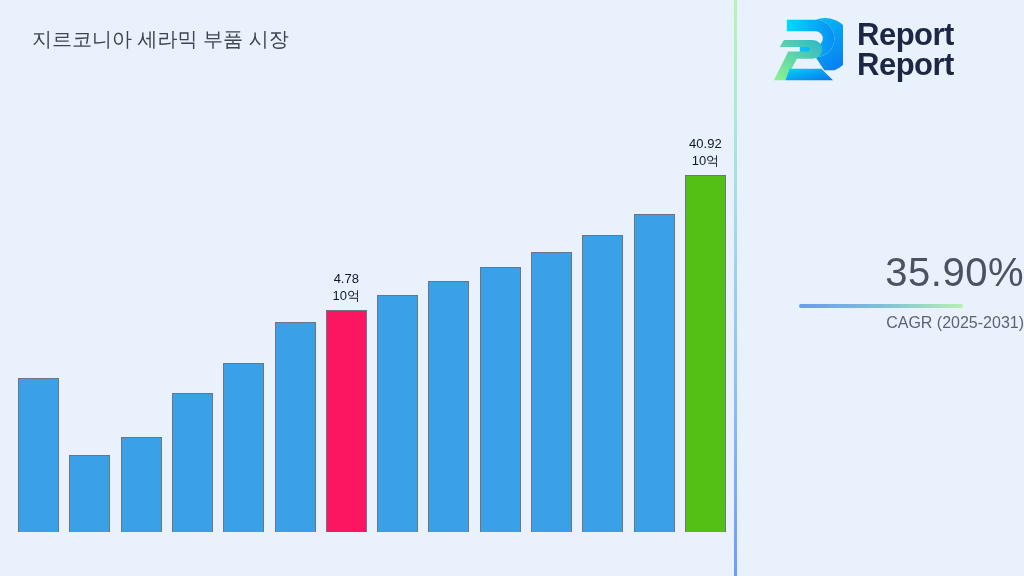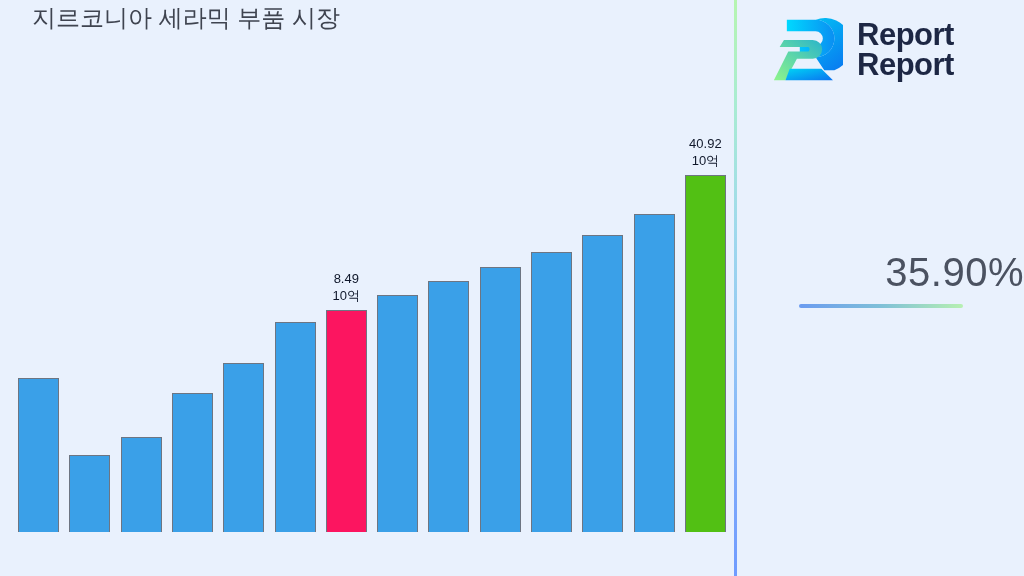--- a/index.html
+++ b/index.html
@@ -11,22 +11,22 @@
     position:relative;
   }
   #stage { position:absolute; inset:0; width:1024px; height:576px; background:#e9f1fd; }
 
   
   #chart-panel {
     position:absolute; left:0; top:0; width:735px; height:576px;
     background:#e9f1fd;
   }
   #chart-title {
-    position:absolute; left:32px; top:2px;
-    font-size:24px; font-weight:400; color:#3f4450;
+    position:absolute; left:32px; top:26px;
+    font-size:20px; font-weight:400; color:#3f4450;
     letter-spacing:0px; white-space:nowrap;
   }
   #plot-area {
     position:absolute; left:0px; top:110px; width:735px; height:423px;
   }
   .bar-slot {
     position:absolute; bottom:0; width:41px;
   }
   .bar {
     position:absolute; bottom:0; left:0; width:41px;
@@ -107,21 +107,21 @@
           </div>
           <div class="bar-slot" style="left: 223.2px; bottom: 1px; height: 169px;">
             <div class="bar blue" style="height: 169px;"></div>
           </div>
           <div class="bar-slot" style="left: 274.5px; bottom: 1px; height: 210px;">
             <div class="bar blue" style="height: 210px;"></div>
           </div>
           <div class="bar-slot" style="left: 325.8px; bottom: 1px; height: 222px;">
             <div class="bar pink" style="height: 222px;"></div>
             <div class="bar-label" style="bottom: 228px;">
-              <div>8.49</div>
+              <div>4.78</div>
               <div>10억</div>
             </div>
           </div>
           <div class="bar-slot" style="left: 377.1px; bottom: 1px; height: 237px;">
             <div class="bar blue" style="height: 237px;"></div>
           </div>
           <div class="bar-slot" style="left: 428.4px; bottom: 1px; height: 251px;">
             <div class="bar blue" style="height: 251px;"></div>
           </div>
           <div class="bar-slot" style="left: 479.7px; bottom: 1px; height: 265px;">
@@ -179,17 +179,18 @@
       </svg>
       <div id="logo-text">
         <div>Report</div>
         <div>Report</div>
       </div>
     </div>
 
     <div id="cagr-block">
       <div id="cagr-value">35.90%</div>
       <div id="cagr-rule"></div>
+      <div id="cagr-caption">CAGR (2025-2031)</div>
     </div>
 
   </aside>
 
 </div>
 
 </body></html>

